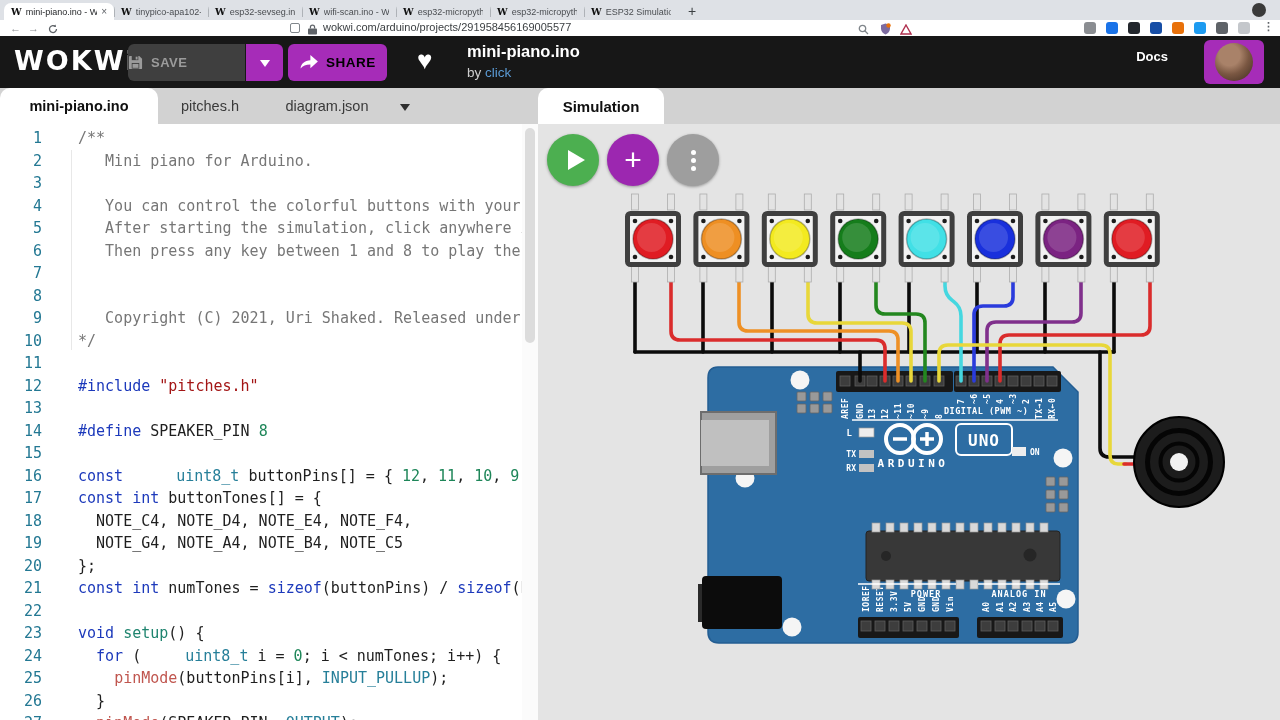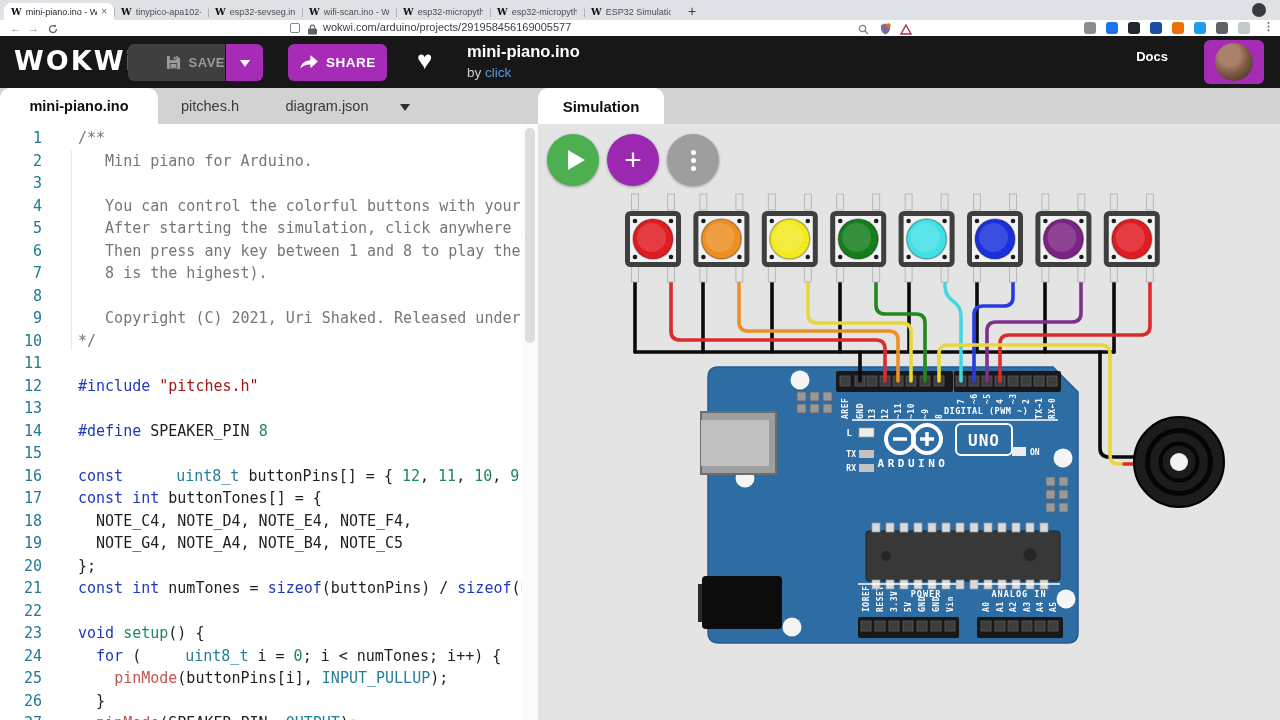--- a/index.html
+++ b/index.html
@@ -22,27 +22,27 @@
   .aic{position:absolute;top:1px;height:14px;display:flex;align-items:center;color:#8b8e92;font-size:11px;}
   #url{position:absolute;left:323px;top:1px;font-size:11px;color:#3c4043;white-space:nowrap;}
   #sidepanel-ic{position:absolute;left:290px;top:3px;width:8px;height:8px;border:1.3px solid #80868b;border-radius:2px;}
   .ext{position:absolute;top:2px;width:12px;height:12px;border-radius:3px;}
   #brmenu{position:absolute;right:6px;top:0;font-size:11px;color:#5f6368;font-weight:bold;}
   
   #wokwi-header{position:absolute;top:36px;left:0;width:1280px;height:52px;background:#171717;}
   #logo{position:absolute;left:14px;top:9px;font-size:27px;font-weight:bold;color:#fff;letter-spacing:2px;
         font-family:"DejaVu Sans",sans-serif;}
   #save-group{position:absolute;left:128px;top:8px;height:37px;display:flex;}
-  #save-main{width:97px;background:#3f3f3f;border-radius:6px 0 0 6px;display:flex;align-items:center;
-             justify-content:flex-end;gap:8px;color:#9b9b9b;font-weight:bold;font-size:13px;letter-spacing:.5px;}
+  #save-main{width:117px;background:#3f3f3f;border-radius:6px 0 0 6px;display:flex;align-items:center;
+             justify-content:flex-start;gap:8px;color:#9b9b9b;font-weight:bold;font-size:13px;letter-spacing:.5px;}
   #save-caret{width:37px;background:#a62cb8;border-radius:0 6px 6px 0;margin-left:1px;
               display:flex;align-items:center;justify-content:center;}
   .caret-down{width:0;height:0;border:5px solid transparent;border-top:7px solid #fff;margin-top:6px;}
   #share-btn{position:absolute;left:288px;top:8px;width:99px;height:37px;background:#a62cb8;border-radius:6px;
-             display:flex;align-items:center;justify-content:center;gap:8px;color:#ffffff;font-weight:bold;
+             display:flex;align-items:center;justify-content:center;gap:8px;color:#000000;font-weight:bold;
              font-size:13.5px;letter-spacing:.5px;}
   #fav-heart{position:absolute;left:417px;top:9px;font-size:26px;color:#fff;line-height:30px;}
   #proj{position:absolute;left:467px;top:6px;}
   #proj-title{font-size:16.5px;font-weight:600;color:#fff;}
   #proj-by{font-size:13.5px;color:#cfcfcf;margin-top:4px;}
   #proj-author{color:#5b9bd5;}
   #docs{position:absolute;right:112px;top:13px;font-size:13px;font-weight:bold;color:#fff;}
   #avatar-btn{position:absolute;right:16px;top:4px;width:60px;height:44px;background:#a62cb8;border-radius:6px;
               display:flex;align-items:center;justify-content:center;}
   #avatar-img{width:38px;height:38px;border-radius:50%;
@@ -209,21 +209,21 @@
       <div id="ftab-caret"></div>
     </div>
     <div id="code">
       <div id="guide"></div>
     <div class="cl"><span class="ln">1</span><span class="ct"><span class="tk-cmt">/**</span></span></div>
         <div class="cl"><span class="ln">2</span><span class="ct"><span class="tk-cmt">   Mini piano for Arduino.</span></span></div>
         <div class="cl"><span class="ln">3</span><span class="ct"></span></div>
         <div class="cl"><span class="ln">4</span><span class="ct"><span class="tk-cmt">   You can control the colorful buttons with your ke</span></span></div>
         <div class="cl"><span class="ln">5</span><span class="ct"><span class="tk-cmt">   After starting the simulation, click anywhere ins</span></span></div>
         <div class="cl"><span class="ln">6</span><span class="ct"><span class="tk-cmt">   Then press any key between 1 and 8 to play the pi</span></span></div>
-        <div class="cl"><span class="ln">7</span><span class="ct"><span class="tk-cmt">   8 is the highest).</span></span></div>
+        <div class="cl"><span class="ln">7</span></div>
         <div class="cl"><span class="ln">8</span><span class="ct"></span></div>
         <div class="cl"><span class="ln">9</span><span class="ct"><span class="tk-cmt">   Copyright (C) 2021, Uri Shaked. Released under th</span></span></div>
         <div class="cl"><span class="ln">10</span><span class="ct"><span class="tk-cmt">*/</span></span></div>
         <div class="cl"><span class="ln">11</span><span class="ct"></span></div>
         <div class="cl"><span class="ln">12</span><span class="ct"><span class="tk-kw">#include</span><span class="tk-pl"> </span><span class="tk-str">"pitches.h"</span></span></div>
         <div class="cl"><span class="ln">13</span><span class="ct"></span></div>
         <div class="cl"><span class="ln">14</span><span class="ct"><span class="tk-kw">#define</span><span class="tk-pl"> SPEAKER_PIN </span><span class="tk-num">8</span></span></div>
         <div class="cl"><span class="ln">15</span><span class="ct"></span></div>
         <div class="cl"><span class="ln">16</span><span class="ct"><span class="tk-kw">const</span><span class="tk-pl"> </span><span class="tk-typ">uint8_t</span><span class="tk-pl"> buttonPins[] = { </span><span class="tk-num">12</span><span class="tk-pl">, </span><span class="tk-num">11</span><span class="tk-pl">, </span><span class="tk-num">10</span><span class="tk-pl">, </span><span class="tk-num">9</span><span class="tk-pl">, </span><span class="tk-num">7</span><span class="tk-pl">, </span><span class="tk-num">6</span><span class="tk-pl">, </span></span></div>
         <div class="cl"><span class="ln">17</span><span class="ct"><span class="tk-kw">const</span><span class="tk-pl"> </span><span class="tk-kw">int</span><span class="tk-pl"> buttonTones[] = {</span></span></div>

